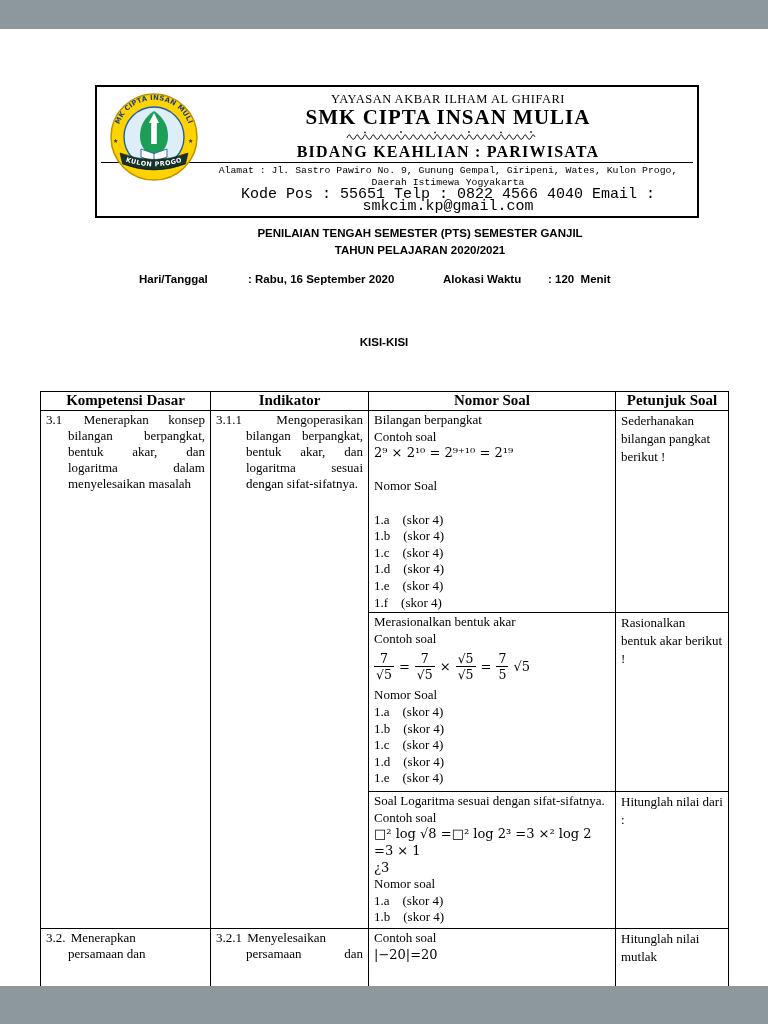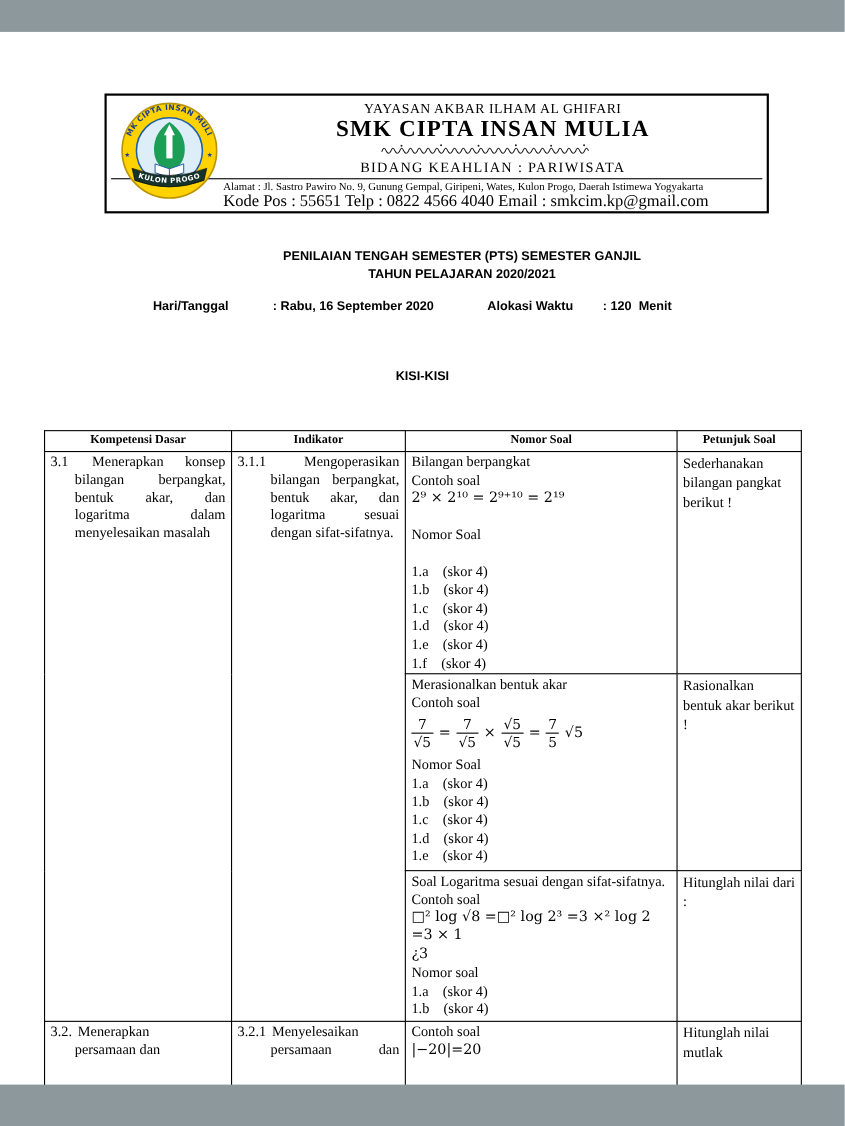--- a/index.html
+++ b/index.html
@@ -13,43 +13,43 @@
   .gray-bar.bottom{bottom:0;height:38px;}
   .page{position:absolute;top:29px;left:0;width:768px;height:957px;background:#fff;z-index:1;}
 
   
   .letterhead{position:absolute;left:95px;top:56px;width:604px;border:2px solid #000;padding:5px 4px 3px;box-sizing:border-box;}
   .logo-wrap{position:absolute;left:13px;top:6px;width:88px;height:88px;}
   .lh-top{margin-left:102px;text-align:center;font-family:"Liberation Serif",serif;}
   .lh-foundation{font-size:12.5px;letter-spacing:.5px;line-height:14px;}
   .lh-school{font-weight:bold;font-size:21px;letter-spacing:1px;line-height:23px;}
   .lh-script{height:14px;line-height:14px;margin:1px 0 0;}
-  .lh-dept{font-weight:normal;font-size:13px;letter-spacing:1.2px;line-height:14px;margin-top:1px;}
+  .lh-dept{font-weight:bold;font-size:16px;letter-spacing:1.2px;line-height:14px;margin-top:1px;}
   .lh-rule{border-top:1.5px solid #000;margin-top:3px;}
-  .lh-bottom{margin-left:102px;text-align:left;font-family:Liberation Serif, serif;}
+  .lh-bottom{margin-left:102px;text-align:center;font-family:Liberation Mono, monospace;}
   .lh-address{font-size:9.8px;line-height:12px;margin-top:2px;}
   .lh-contact{font-size:15px;line-height:12px;}
 
   
   .doc-title{position:absolute;top:196px;left:0;width:100%;text-align:center;font-weight:bold;font-size:11.5px;line-height:17px;padding-left:36px;}
   .info{position:absolute;top:241px;left:96px;width:604px;font-weight:bold;font-size:11.5px;}
   .info-row{display:flex;line-height:18px;padding-left:43px;}
   .info-row span{white-space:pre;}
   .i-l1{width:109px;}
   .i-v1{width:195px;}
   .i-l2{width:105px;}
   .i-v2{flex:1;}
   .kisi-heading{position:absolute;top:307px;left:0;width:100%;text-align:center;font-weight:bold;font-size:11.5px;}
 
   
   table.kisi{position:absolute;top:362px;left:40px;width:688px;border-collapse:collapse;table-layout:fixed;
     font-family:"Liberation Serif",serif;font-size:13px;}
   .c1{width:170px;}.c2{width:158px;}.c3{width:247px;}.c4{width:113px;}
   th,td{border:1px solid #000;vertical-align:top;padding:1px 5px 1px 5px;}
-  th{font-size:11px;font-weight:bold;text-align:center;height:18px;line-height:16px;padding:0 2px;}
+  th{font-size:15px;font-weight:bold;text-align:center;height:18px;line-height:16px;padding:0 2px;}
   .h-a{height:198px;margin-left:16px;} .h-b{height:176px;} .h-c{height:134px;} .h-d{height:120px;}
   .line{line-height:16.6px;min-height:16.6px;white-space:pre-wrap;}
   .blank{min-height:16.6px;}
   .math{font-family:"DejaVu Serif",serif;}
   .hang{text-align:justify;}
   .hang.h22{padding-left:22px;text-indent:-22px;}
   .cont22{padding-left:22px;line-height:16.6px;}
   .hang.h30{padding-left:30px;text-indent:-30px;}
   .cont30{padding-left:30px;line-height:16.6px;}
   .stretch{text-align:justify;text-align-last:justify;}

